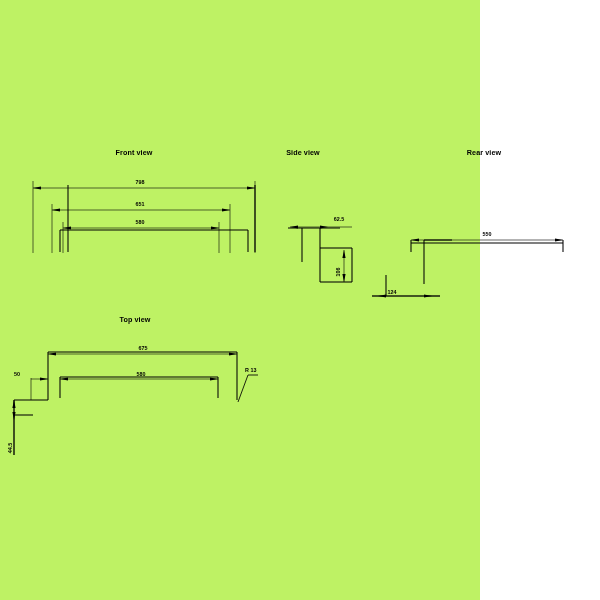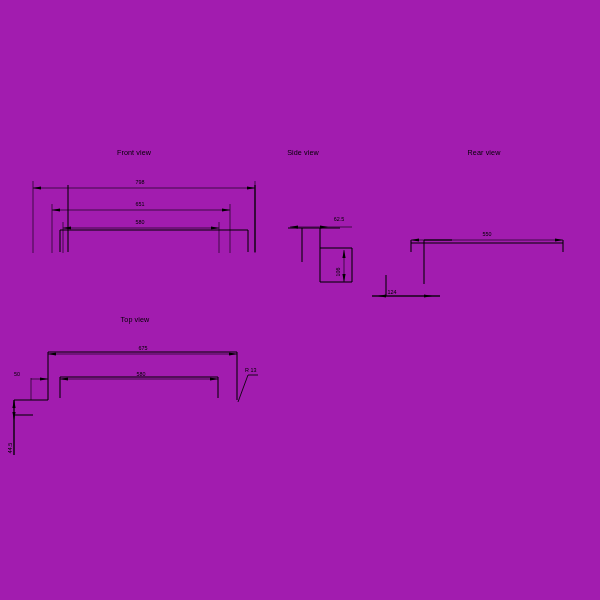--- a/index.html
+++ b/index.html
@@ -10,23 +10,24 @@
   }
   body {
     width: 600px;
     height: 600px;
     font-family: "Liberation Sans", sans-serif;
     color: #000000;
     overflow: hidden;
   }
   #drawing-sheet {
     position: relative;
-    width: 600px;
+    width: 480px;
     height: 600px;
-    background: #a21caf;
+    background: #bef264;
+    font-weight: bold;
   }
   svg#cad-canvas {
     position: absolute;
     top: 0;
     left: 0;
     width: 600px;
     height: 600px;
     display: block;
   }
   .view-title {

